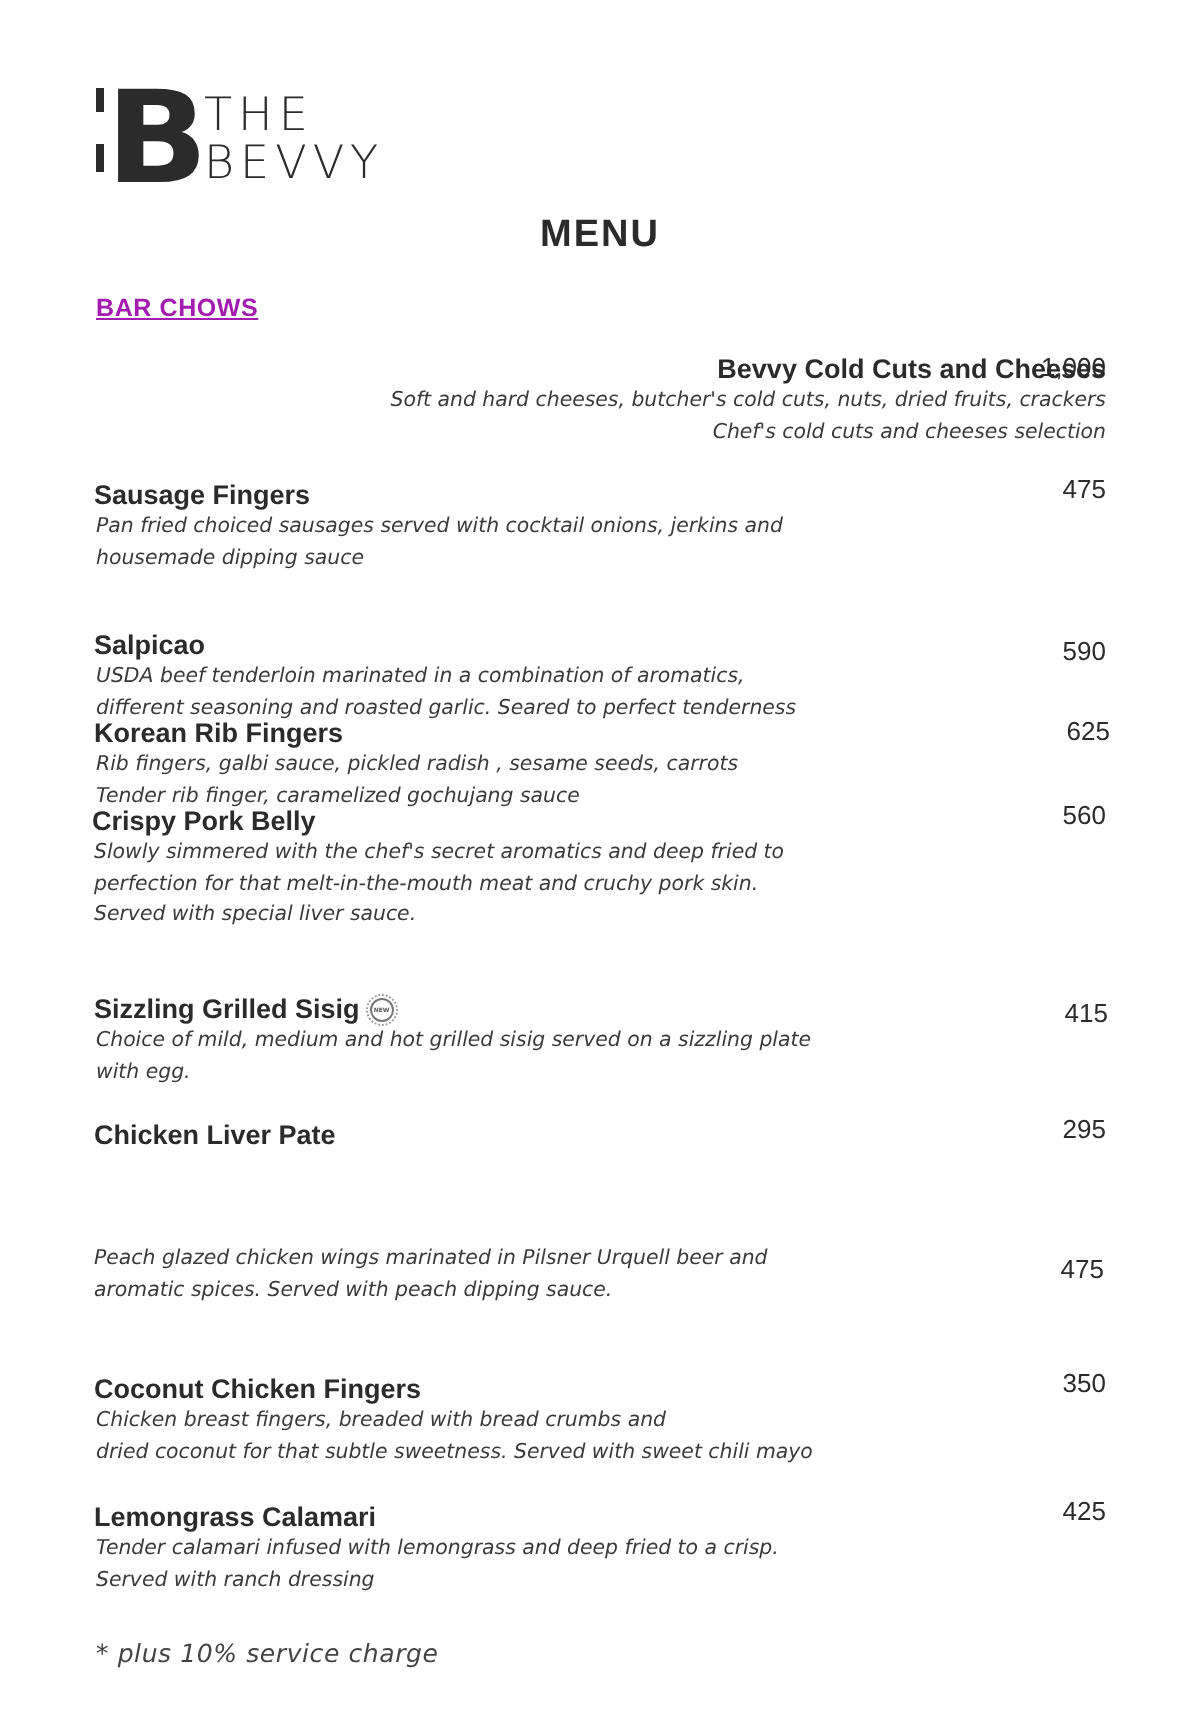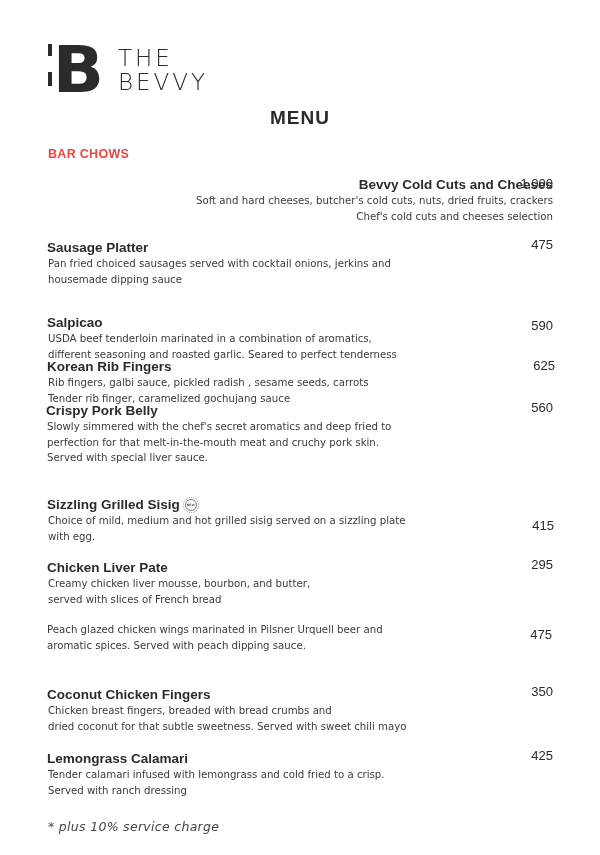--- a/index.html
+++ b/index.html
@@ -9,45 +9,45 @@
     }
     .logo { position: absolute; left: 48px; top: 44px; height: 52px; display: flex; align-items: center; }
     .logo-mark { position: relative; width: 50px; height: 52px; }
     .logo-mark .tick { position: absolute; left: 0; top: 0; width: 4px; height: 12px; background: #2b2b2b; }
     .logo-mark .tick2 { position: absolute; left: 0; top: 28px; width: 4px; height: 14px; background: #2b2b2b; }
     .logo-mark .b {
       position: absolute; left: 6px; top: -6px;
       font-family: "DejaVu Sans", sans-serif; font-weight: 900; font-size: 64px; line-height: 64px;
       color: #2b2b2b; letter-spacing: -2px; transform: scaleX(1.05);
     }
-    .logo-text { margin-left: 20px; display: flex; flex-direction: column; justify-content: center; }
+    .logo-text { margin-left: 4px; display: flex; flex-direction: column; justify-content: center; }
     .logo-text span {
       font-family: "DejaVu Sans", sans-serif; font-weight: 200; font-size: 23px; line-height: 24px;
       letter-spacing: 3px; color: #2b2b2b;
     }
     .title {
       position: absolute; left: 0; width: 600px; top: 107px; text-align: center;
       font-family: "Liberation Sans", sans-serif; font-weight: 700; font-size: 19px; letter-spacing: 1px; color: #2b2b2b;
     }
     .section {
       position: absolute; left: 48px; top: 147px;
-      font-family: "Liberation Sans", sans-serif; font-weight: 700; font-size: 12.5px; letter-spacing: 0.3px; color: #ef4444;
+      font-family: "Liberation Sans", sans-serif; font-weight: 700; font-size: 12.5px; letter-spacing: 0.3px; color: #a21caf; text-decoration: underline;
     }
     .item { position: absolute; left: 47px; width: 506px; }
     .item .name {
       font-family: "Liberation Sans", sans-serif; font-weight: 700; font-size: 13.5px; line-height: 16px; color: #2b2b2b;
       display: inline-flex; align-items: center;
     }
     .item .price {
       position: absolute; right: 0; top: 0;
       font-family: "Liberation Sans", sans-serif; font-weight: 400; font-size: 13px; line-height: 16px; color: #2b2b2b;
     }
     .item .desc {
       font-family: "DejaVu Sans", sans-serif; font-size: 10.2px; line-height: 15.5px; color: #3a3a3a;
-      margin-left: 1px; white-space: pre-line;
+      margin-left: 1px; white-space: pre-line; font-style: italic;
     }
     .new-badge {
       display: inline-block; width: 10px; height: 10px; border: 1px solid #777; border-radius: 50%;
       margin-left: 5px; position: relative; font-size: 3px; line-height: 10px; text-align: center; color: #555;
       font-family: "DejaVu Sans", sans-serif;
     }
     .new-badge::before {
       content: ""; position: absolute; left: -3px; top: -3px; width: 14px; height: 14px;
       border: 1px dotted #999; border-radius: 50%;
     }
@@ -78,21 +78,21 @@
   <div class="name">
       <span>Bevvy Cold Cuts and Cheeses</span>
     </div>
   <div class="price" style="top:2px;">1,000</div>
   <div class="desc">Soft and hard cheeses, butcher's cold cuts, nuts, dried fruits, crackers
 Chef's cold cuts and cheeses selection</div>
 </div>
 
 <div class="item" style="top:237px;">
   <div class="name">
-      <span>Sausage Platter</span>
+      <span>Sausage Fingers</span>
     </div>
   <div class="price">475</div>
   <div class="desc">Pan fried choiced sausages served with cocktail onions, jerkins and
 housemade dipping sauce</div>
 </div>
 
 <div class="item" style="top:312px;">
   <div class="name">
       <span>Salpicao</span>
     </div>
@@ -118,32 +118,30 @@
   <div class="desc">Slowly simmered with the chef's secret aromatics and deep fried to
 perfection for that melt-in-the-mouth meat and cruchy pork skin.
 Served with special liver sauce.</div>
 </div>
 
 <div class="item" style="top:494px;">
   <div class="name">
       <span>Sizzling Grilled Sisig</span>
       <span class="new-badge">NEW</span>
     </div>
-  <div class="price" style="top:24px; right:-1px;">415</div>
+  <div class="price" style="top:5px; right:-1px;">415</div>
   <div class="desc">Choice of mild, medium and hot grilled sisig served on a sizzling plate
 with egg.</div>
 </div>
 
 <div class="item" style="top:557px;">
   <div class="name">
       <span>Chicken Liver Pate</span>
     </div>
   <div class="price">295</div>
-  <div class="desc">Creamy chicken liver mousse, bourbon, and butter,
-served with slices of French bread</div>
 </div>
 
 <div class="item" style="top:622px; left:46px;">
   <div class="price" style="top:5px;">475</div>
   <div class="desc">Peach glazed chicken wings marinated in Pilsner Urquell beer and
 aromatic spices. Served with peach dipping sauce.</div>
 </div>
 
 <div class="item" style="top:684px;">
   <div class="name">
@@ -152,17 +150,17 @@
   <div class="price">350</div>
   <div class="desc">Chicken breast fingers, breaded with bread crumbs and
 dried coconut for that subtle sweetness. Served with sweet chili mayo</div>
 </div>
 
 <div class="item" style="top:748px;">
   <div class="name">
       <span>Lemongrass Calamari</span>
     </div>
   <div class="price">425</div>
-  <div class="desc">Tender calamari infused with lemongrass and cold fried to a crisp.
+  <div class="desc">Tender calamari infused with lemongrass and deep fried to a crisp.
 Served with ranch dressing</div>
 </div>
 
 <div class="footnote">* plus 10% service charge</div>
 
 </body></html>

